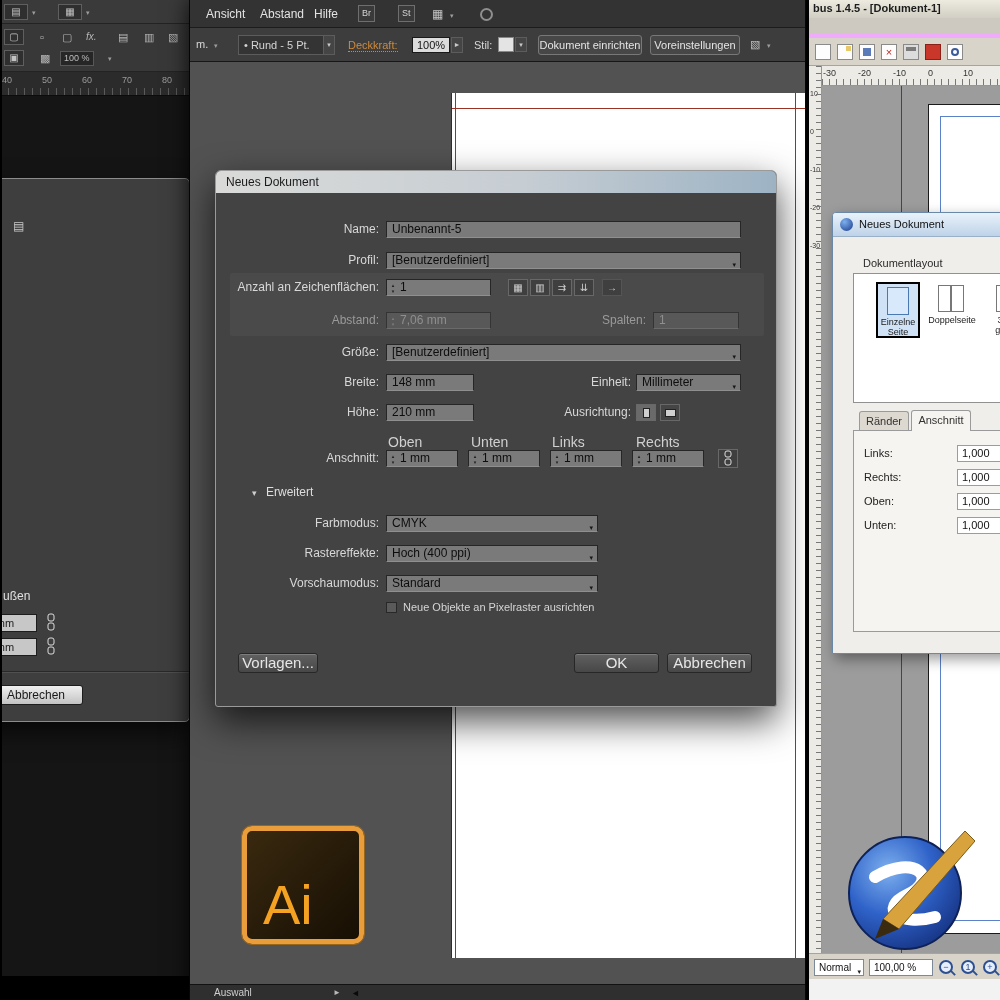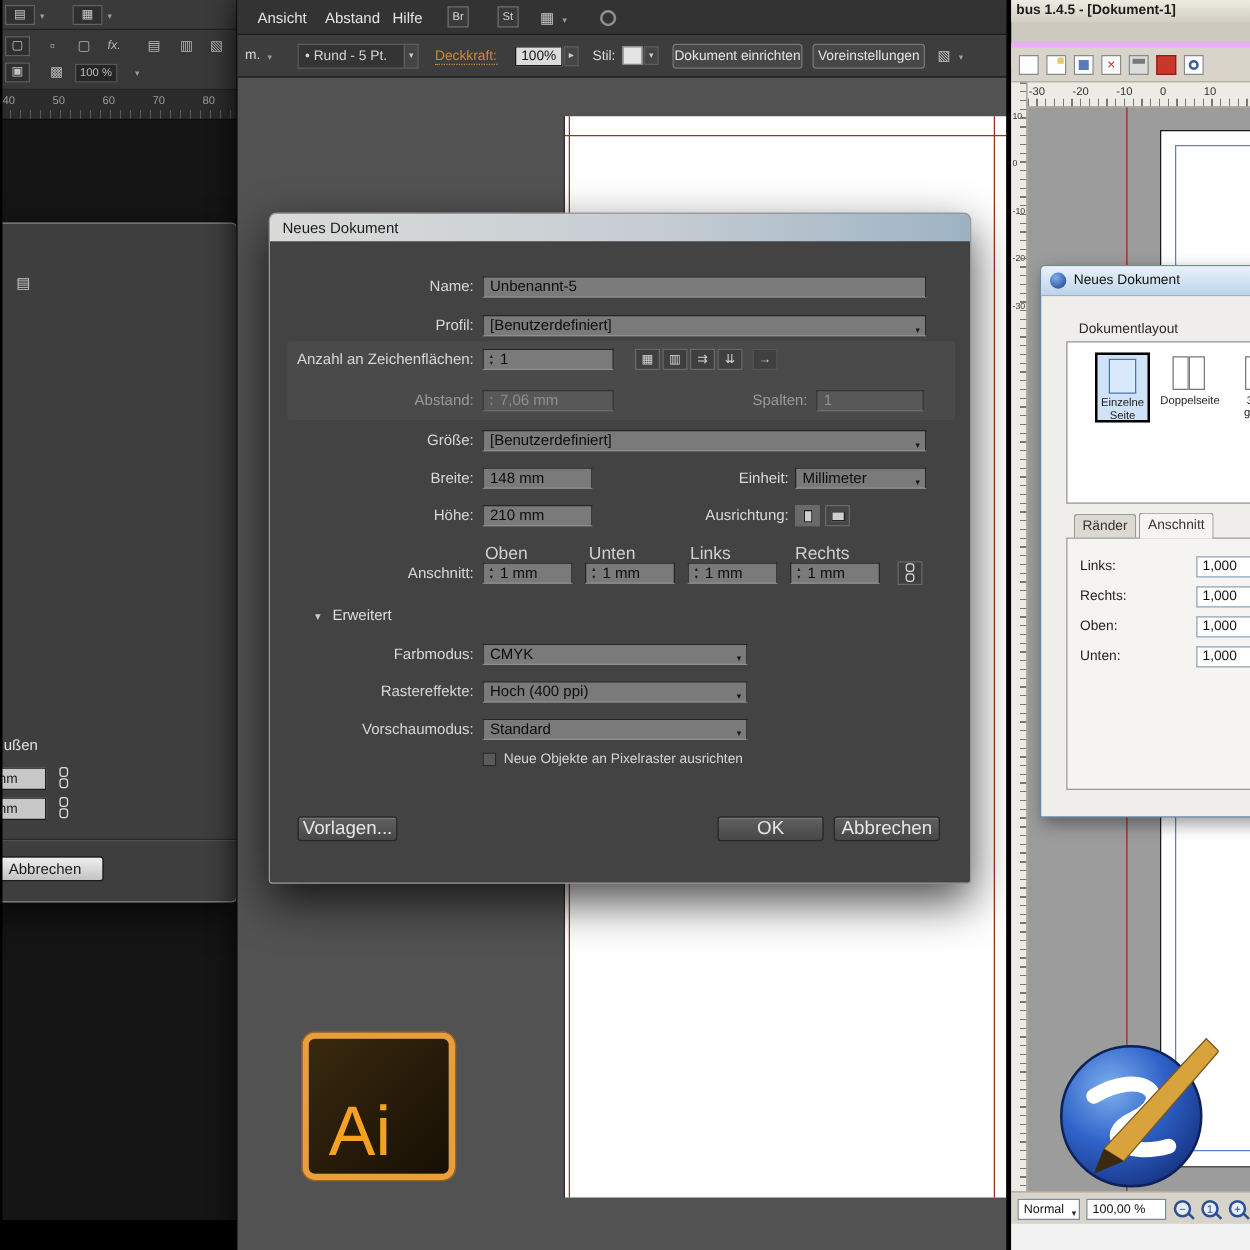--- a/index.html
+++ b/index.html
@@ -286,20 +286,25 @@
 
       <div class="abtn" style="left:22px;top:482px;width:80px">Vorlagen...</div>
       <div class="abtn" style="left:358px;top:482px;width:85px">OK</div>
       <div class="abtn" style="left:451px;top:482px;width:85px">Abbrechen</div>
     </div>
 
     <div class="ailogo">
       <span>Ai</span>
     </div>
 
+    <div class="astatus">
+      <span style="position:absolute;left:24px;top:2px">Auswahl</span>
+      <span style="position:absolute;left:143px;top:3px;font-size:8px;color:#b8b8b8">►</span>
+      <span style="position:absolute;left:161px;top:3px;font-size:9px;color:#0a0a0a">◄</span>
+    </div>
   </div>
 
   <div id="scApp">
     <div class="sctitle">bus 1.4.5 - [Dokument-1]</div>
     <div class="scmenu">
       <span class="scmitem" style="left:8px">Bearbeiten</span>
       <span class="scmitem" style="left:74px">Objekt</span>
       <span class="scmitem" style="left:120px">Einfügen</span>
       <span class="scmitem" style="left:174px">Seite</span>
     </div>

